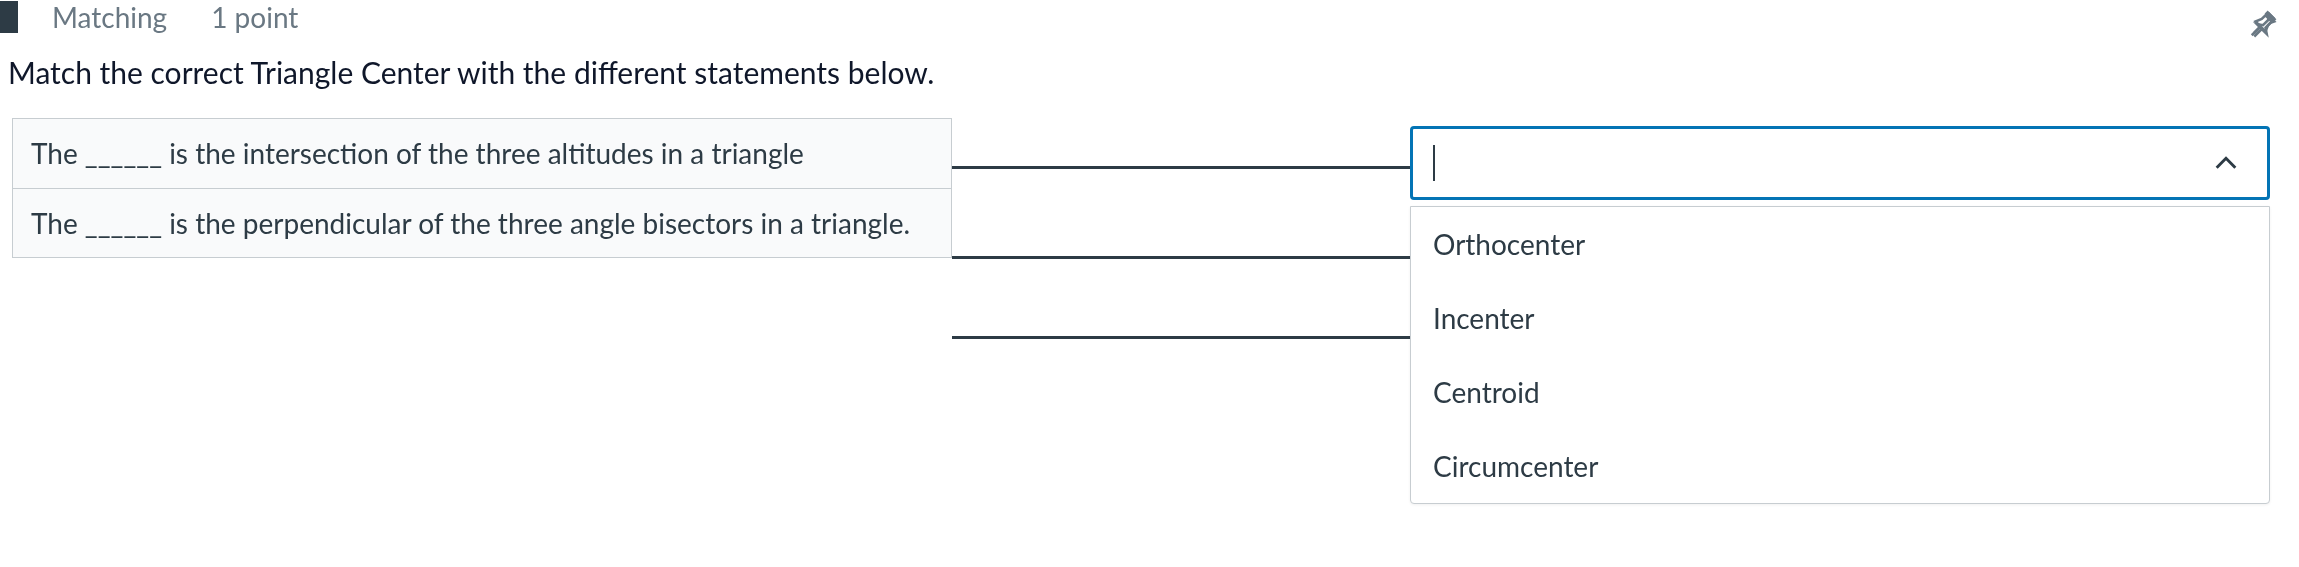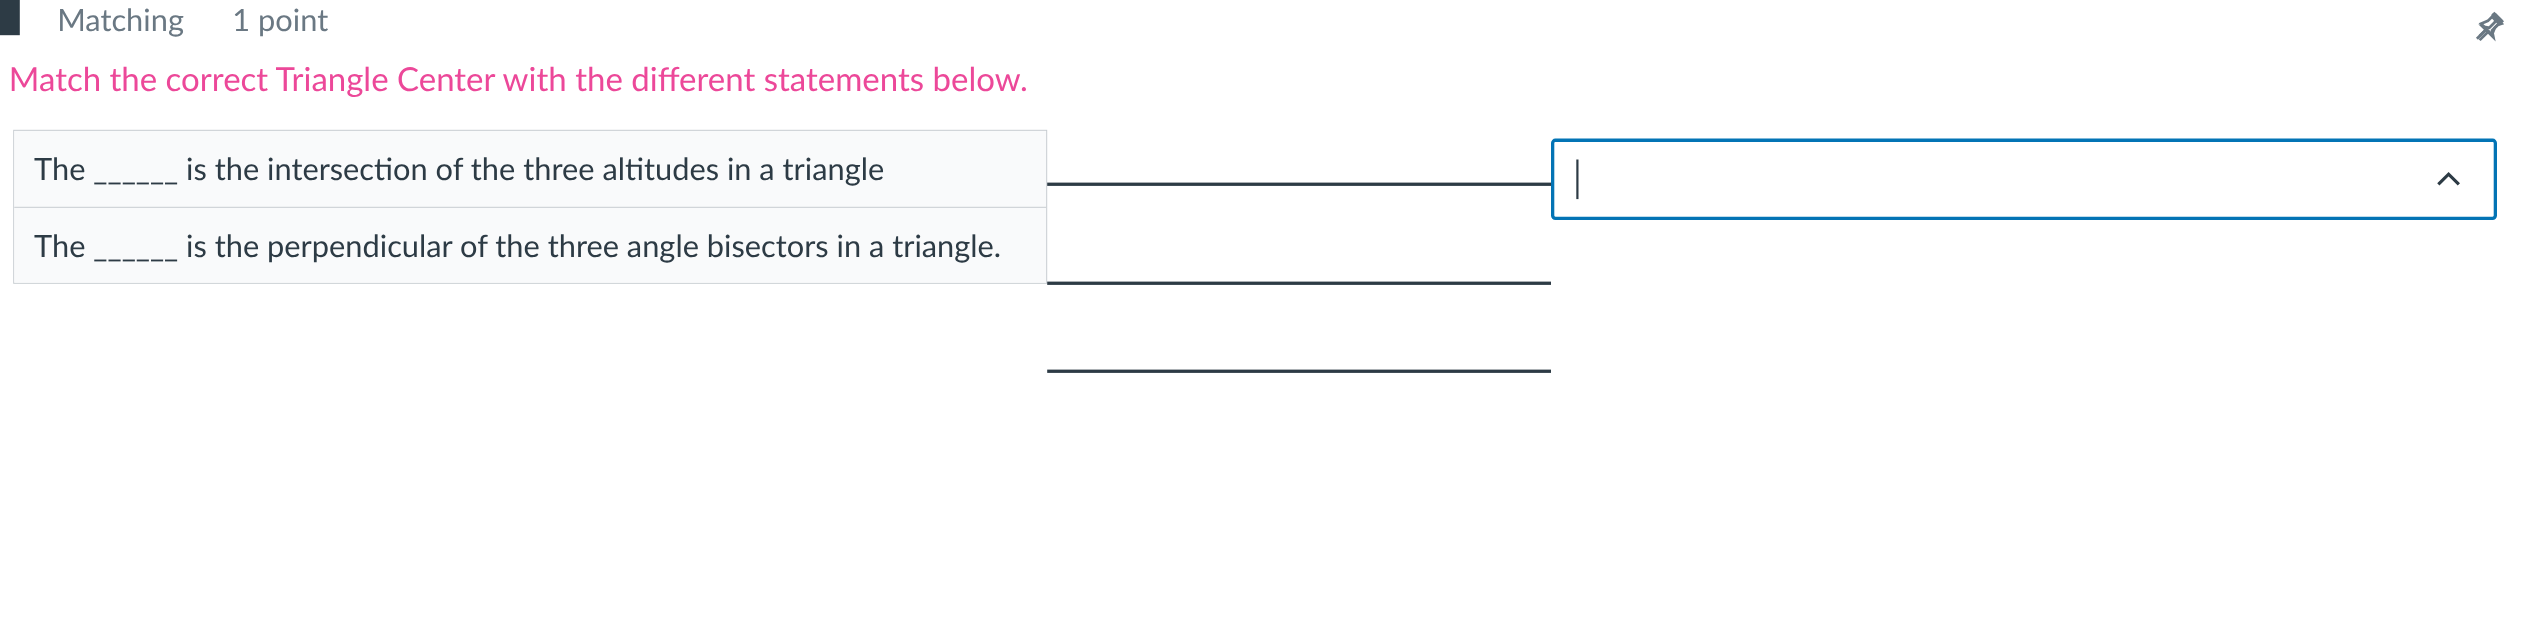--- a/index.html
+++ b/index.html
@@ -8,36 +8,37 @@
       font-size: 28px;
       color: #2d3b45;
       background: #fff;
       width: 2299px;
       height: 567px;
       position: relative;
       overflow: hidden;
     }
     .header {
       display: flex;
+      align-items: center;
       gap: 20px;
       padding: 0 0 8px 0;
       color: #6a7883;
       font-size: 28px;
     }
     .dark-bar {
       width: 18px;
       height: 32px;
       background: #2d3b45;
       margin-right: 14px;
     }
     .header-type { font-weight: 400; }
     .header-points { font-weight: 400; margin-left: 24px; }
     .instruction {
       padding: 12px 0 28px 8px;
-      color: #ec4899;
+      color: #0f172a;
       font-size: 30px;
     }
     .match-area {
       position: relative;
       padding-left: 26px;
       height: 440px;
     }
     .prompts {
       position: absolute;
       left: 12px;
@@ -160,15 +161,29 @@
 
   <div class="dropdown-wrap">
     <div class="dropdown-selected">
       <span class="cursor-bar"></span>
       <span class="chevron">
         <svg viewBox="0 0 24 24" width="28" height="28" fill="none" stroke-width="2.5">
           <polyline points="4,16 12,8 20,16"></polyline>
         </svg>
       </span>
     </div>
+    <div class="dropdown-list">
+      <div class="dropdown-option">
+        <span>Orthocenter</span>
+      </div>
+      <div class="dropdown-option">
+        <span>Incenter</span>
+      </div>
+      <div class="dropdown-option">
+        <span>Centroid</span>
+      </div>
+      <div class="dropdown-option">
+        <span>Circumcenter</span>
+      </div>
+    </div>
   </div>
 
 </div>
 
 </body></html>

